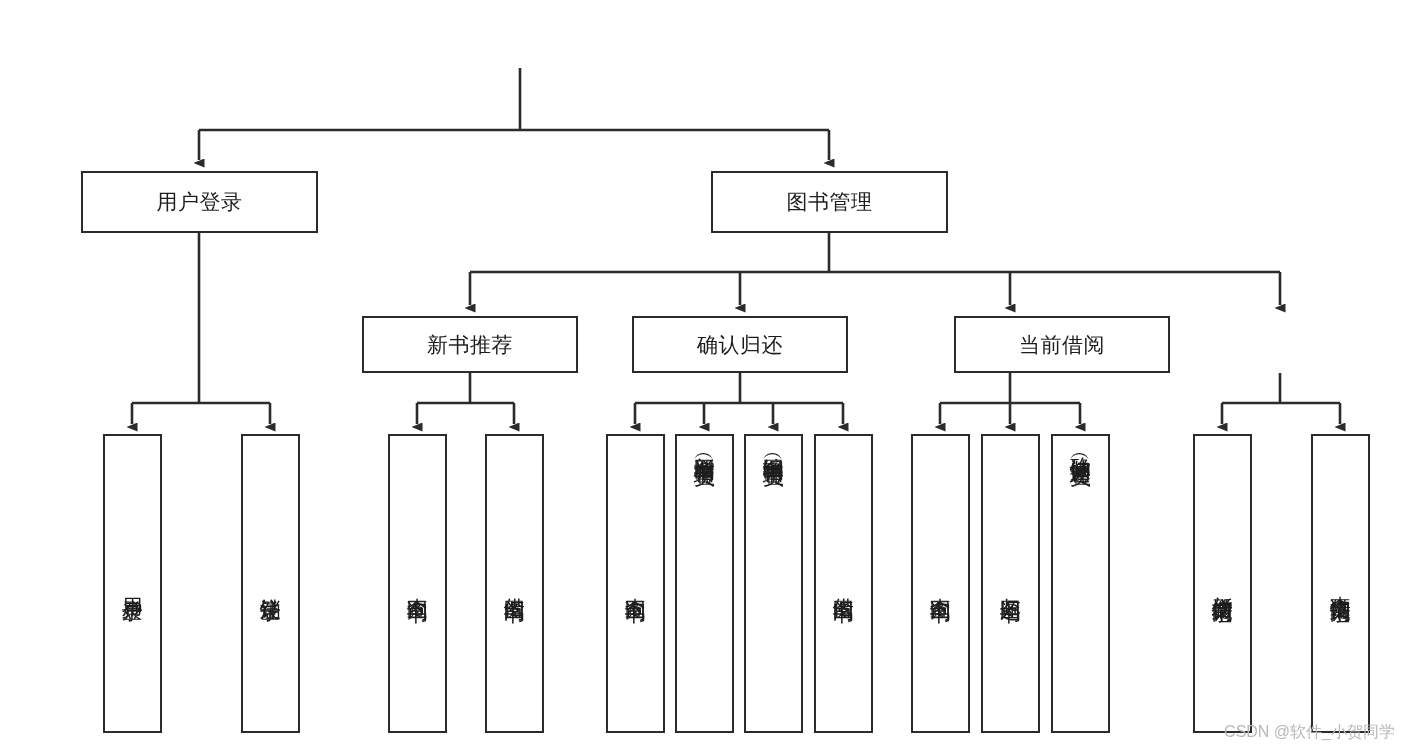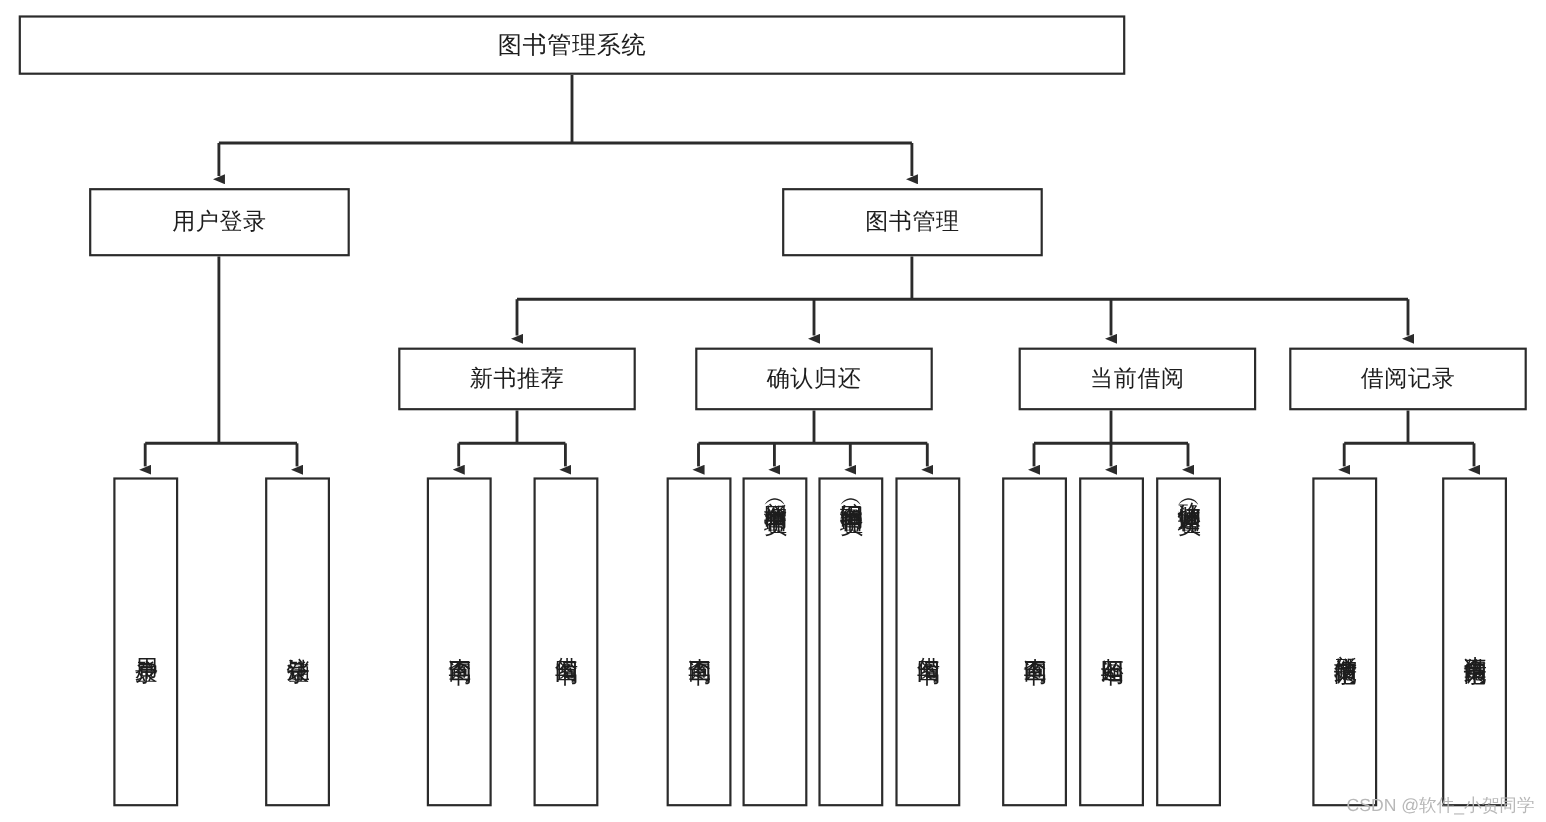--- a/index.html
+++ b/index.html
@@ -128,42 +128,36 @@
       <path d="M1010,403 L1010,424" marker-end="url(#arrow)"></path>
       <path d="M1080,403 L1080,424" marker-end="url(#arrow)"></path>
 
       <path d="M1280,373 L1280,403"></path>
       <path d="M1222,403 L1340,403"></path>
       <path d="M1222,403 L1222,424" marker-end="url(#arrow)"></path>
       <path d="M1340,403 L1340,424" marker-end="url(#arrow)"></path>
     </g>
   </svg>
 
-  <div class="node horiz root" style="left:17px; top:14px; width:1006px; height:54px;">
-    <span class="node-label">图书管理系统</span>
-  </div>
 
   <div class="node horiz" style="left:81px; top:171px; width:237px; height:62px;">
     <span class="node-label">用户登录</span>
   </div>
   <div class="node horiz" style="left:711px; top:171px; width:237px; height:62px;">
     <span class="node-label">图书管理</span>
   </div>
 
   <div class="node horiz" style="left:362px; top:316px; width:216px; height:57px;justify-content:center;">
     <span class="node-label">新书推荐</span>
   </div>
   <div class="node horiz" style="left:632px; top:316px; width:216px; height:57px;">
     <span class="node-label">确认归还</span>
   </div>
-  <div class="node horiz" style="left:926px; top:316px; width:216px; height:57px;">
+  <div class="node horiz" style="left:954px; top:316px; width:216px; height:57px;">
     <span class="node-label">当前借阅</span>
-  </div>
-  <div class="node horiz" style="left:1172px; top:316px; width:216px; height:57px;">
-    <span class="node-label">借阅记录</span>
   </div>
 
   <div class="node vert centered" style="left:103px; top:434px; width:59px; height:299px;">
     <span class="node-label">用户登录</span>
   </div>
   <div class="node vert centered" style="left:241px; top:434px; width:59px; height:299px;">
     <span class="node-label">注销登录</span>
   </div>
 
   <div class="node vert centered" style="left:388px; top:434px; width:59px; height:299px;">

